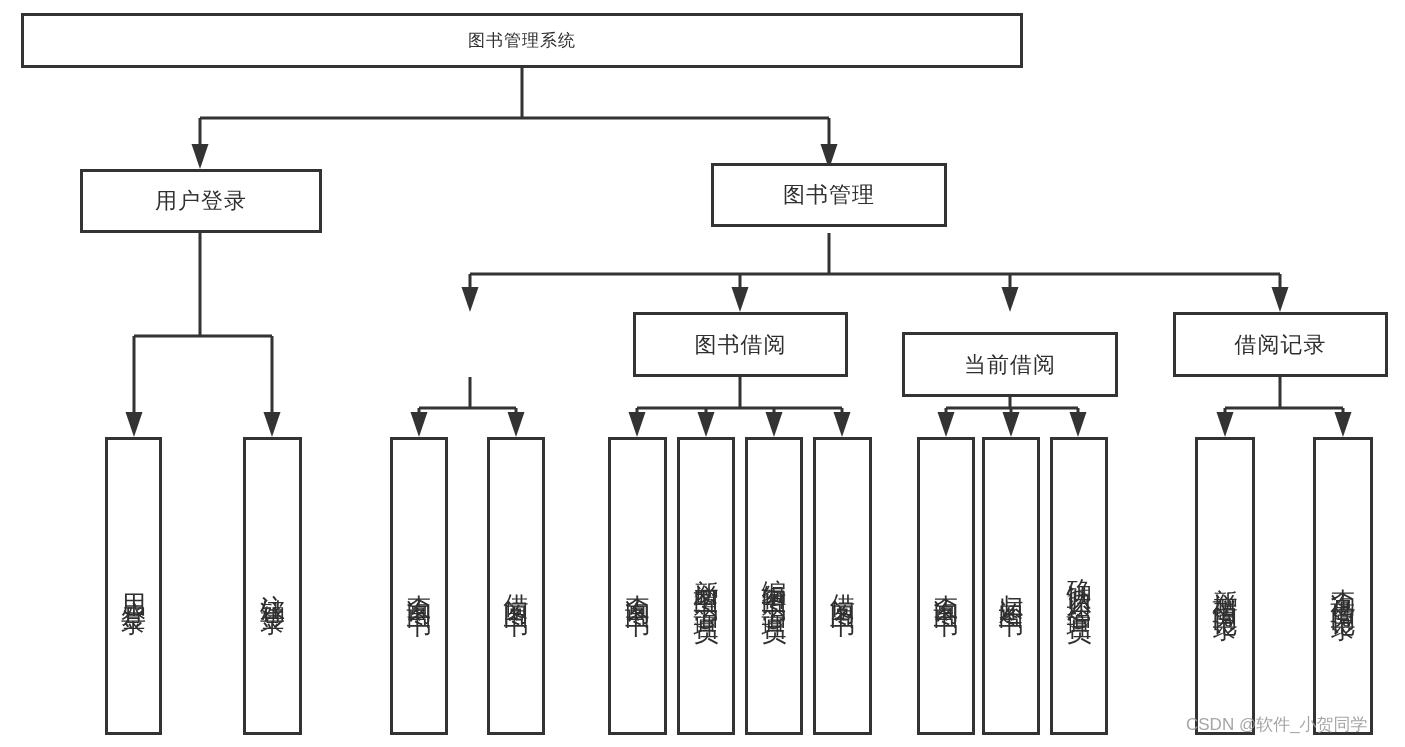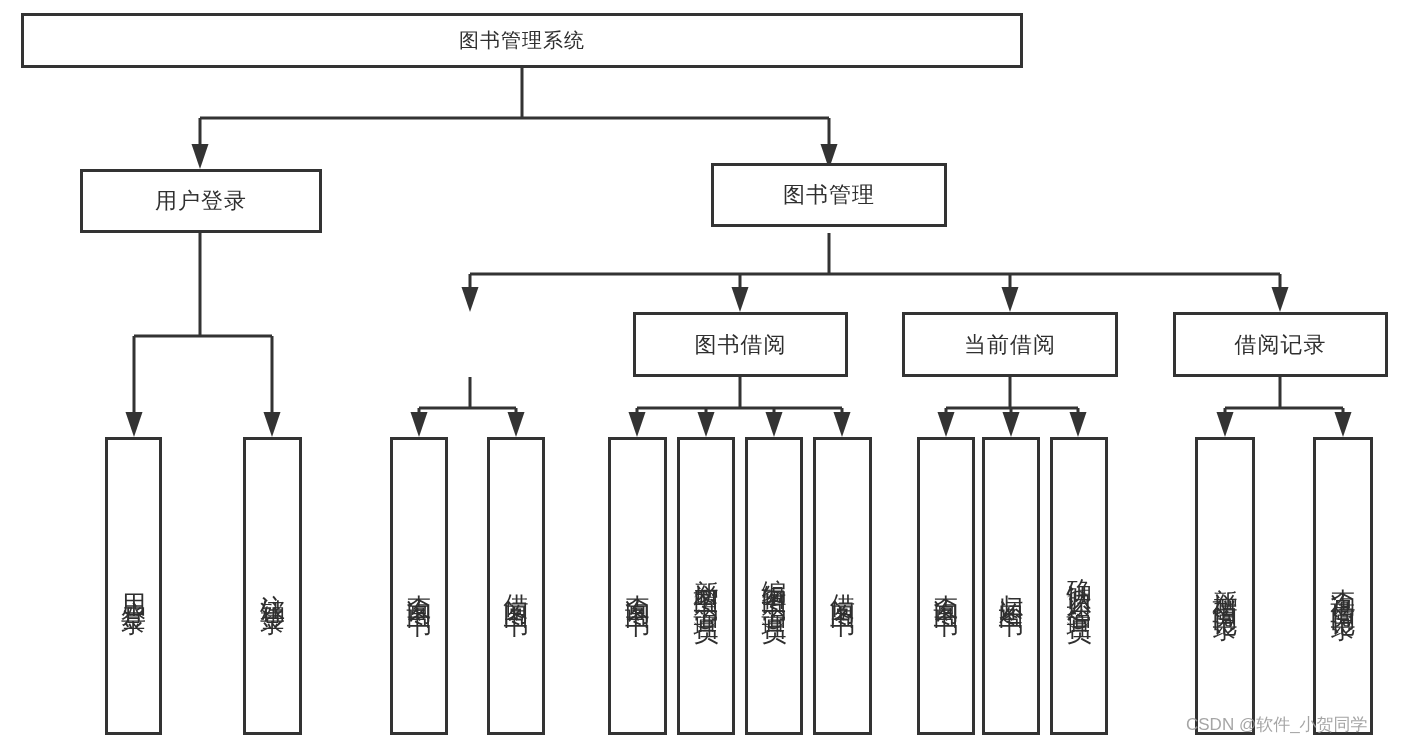--- a/index.html
+++ b/index.html
@@ -31,21 +31,21 @@
     align-items: center;
     justify-content: center;
     color: #2f2f2f;
   }
   .hlabel {
     font-size: 22px;
     letter-spacing: 1px;
     white-space: nowrap;
   }
   .root-label {
-    font-size: 20px;
+    font-size: 17px;
   }
   .vbox .vlabel {
     writing-mode: vertical-rl;
     text-orientation: mixed;
     font-size: 25px;
     letter-spacing: 6px;
     line-height: 1;
     white-space: nowrap;
   }
   .watermark {
@@ -110,21 +110,21 @@
   <div class="box" style="left:80px; top:169px; width:242px; height:64px;">
     <span class="hlabel">用户登录</span>
   </div>
   <div class="box" style="left:711px; top:163px; width:236px; height:64px;">
     <span class="hlabel">图书管理</span>
   </div>
 
   <div class="box" style="left:633px; top:312px; width:215px; height:65px;text-align:right;">
     <span class="hlabel">图书借阅</span>
   </div>
-  <div class="box" style="left:902px; top:312px; width:216px; height:65px;">
+  <div class="box" style="left:902px; top:332px; width:216px; height:65px;">
     <span class="hlabel">当前借阅</span>
   </div>
   <div class="box" style="left:1173px; top:312px; width:215px; height:65px;">
     <span class="hlabel">借阅记录</span>
   </div>
 
   <div class="box vbox" style="left:105px; top:437px; width:57px; height:298px;">
     <span class="vlabel">用户登录</span>
   </div>
   <div class="box vbox" style="left:243px; top:437px; width:59px; height:298px;">

